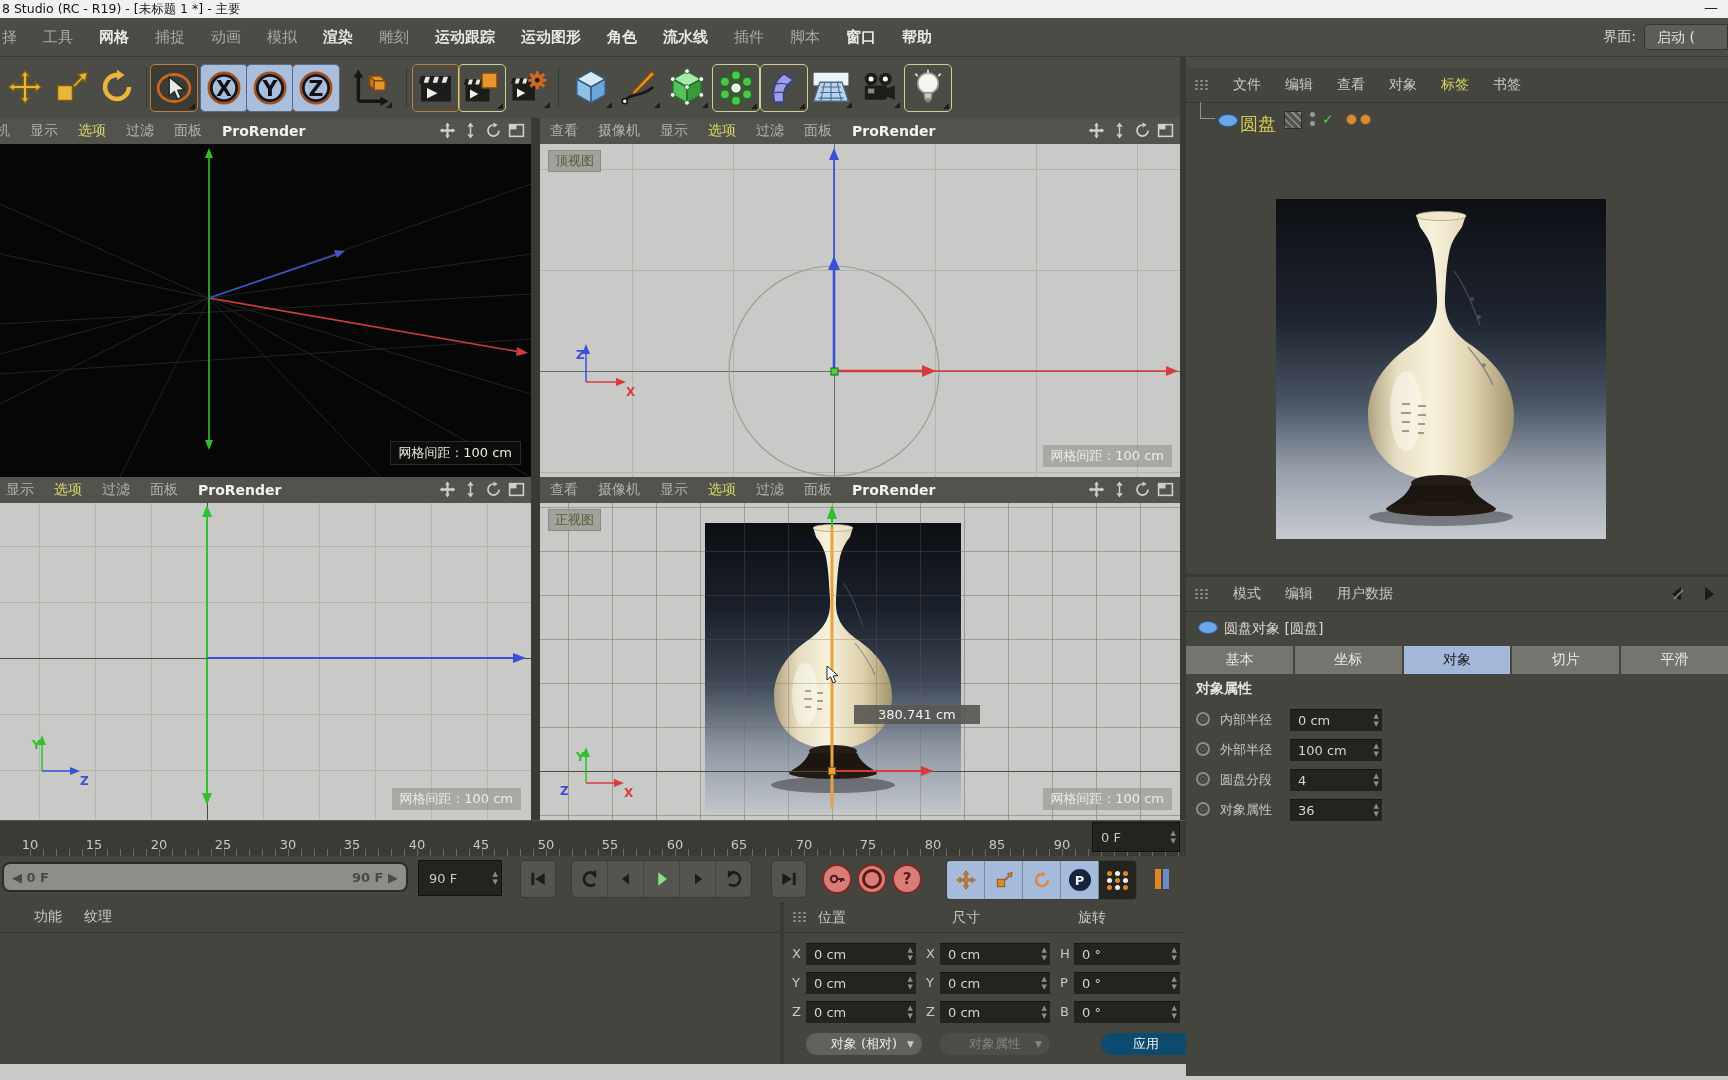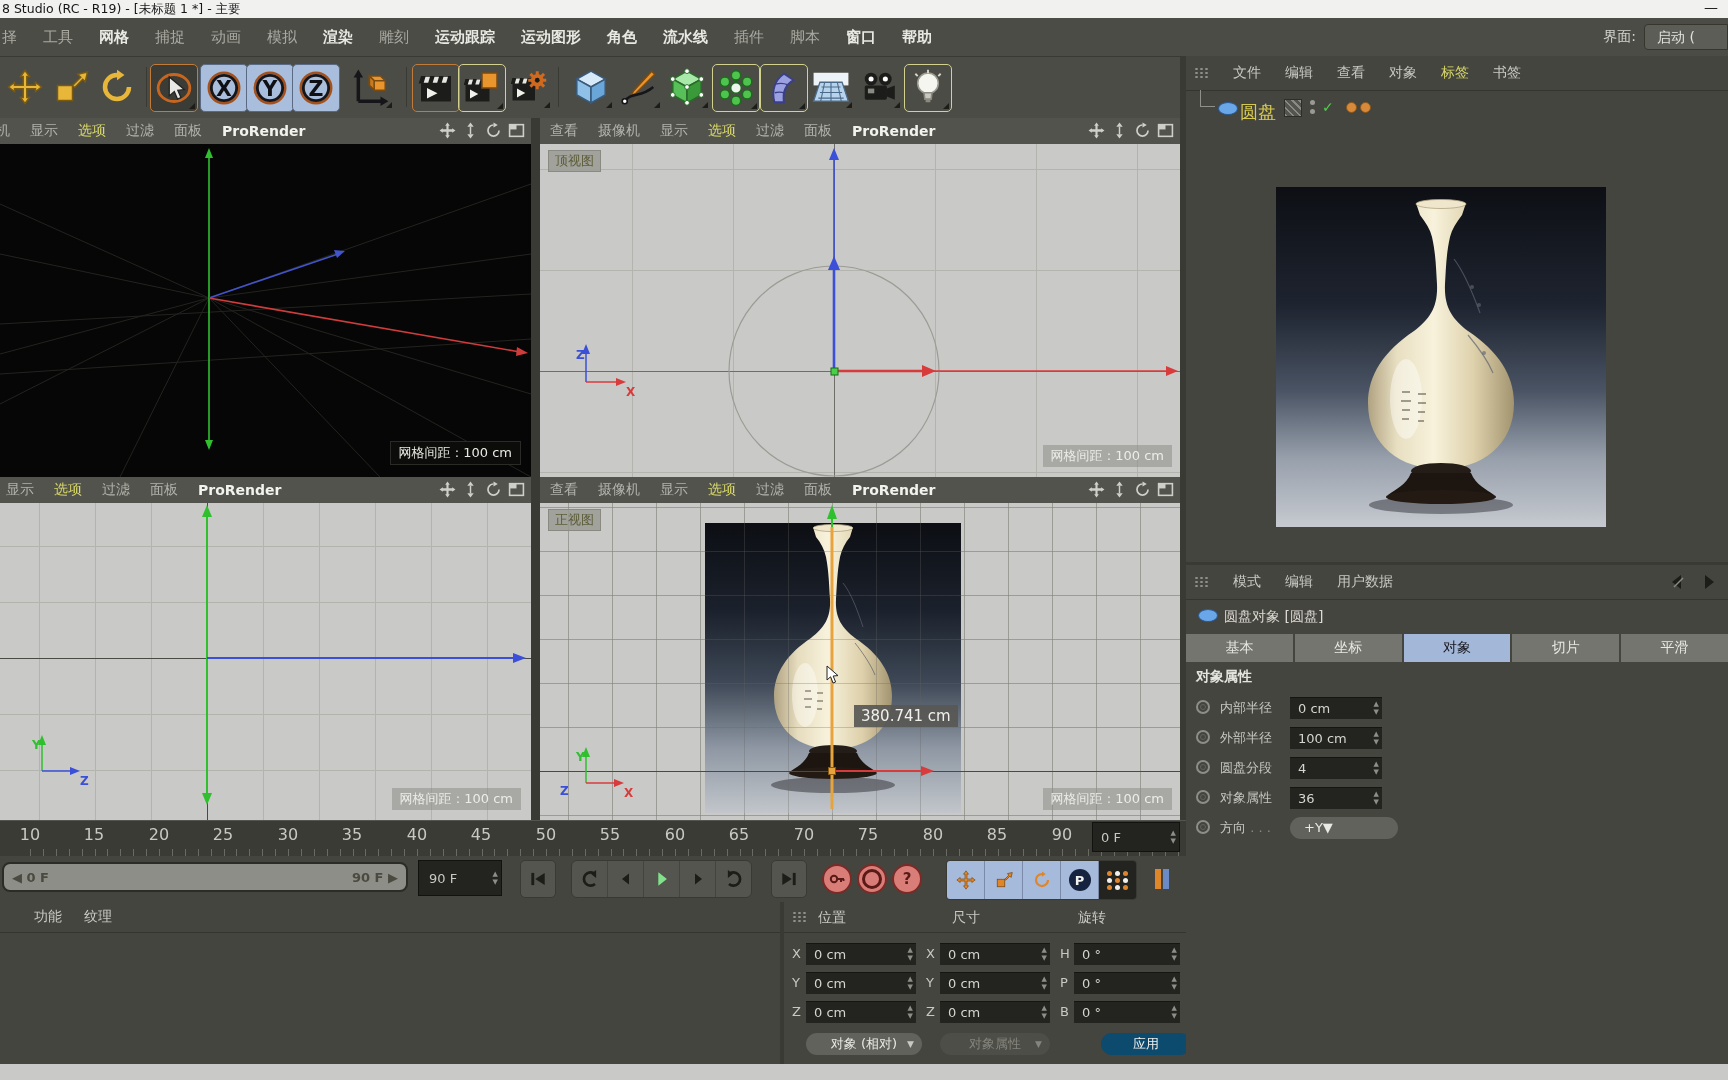--- a/index.html
+++ b/index.html
@@ -43,28 +43,28 @@
   .vicons svg{width:17px;height:17px;color:#cfcfca;}
   .canvas{position:absolute;overflow:hidden;}
   .lightcv{background-color:#c9c9c7;}
   .gridlines{position:absolute;left:0;top:0;right:0;bottom:0;pointer-events:none;}
   .axline{position:absolute;background:#6e6e69;}
   .vbadge{position:absolute;left:8px;top:6px;background:rgba(155,155,148,0.85);color:#5c5c38;
           font-size:13px;padding:1px 6px;border:1px solid #8a8a82;}
   .gridlabel{position:absolute;font-size:13px;padding:2px 8px;white-space:nowrap;}
   .gridlabel.dark{background:#0c0c0a;color:#e9e9e5;border:1px solid #2a2a26;}
   .gridlabel.faded{background:rgba(140,140,134,0.55);color:rgba(248,248,244,0.85);}
-  .tooltipbox{position:absolute;background:rgba(88,88,85,0.92);color:#f0f0ed;font-size:15px;
-              padding:2px 7px;white-space:nowrap;}
+  .tooltipbox{position:absolute;background:rgba(88,88,85,0.92);color:#f0f0ed;font-size:13px;
+              padding:2px 24px;white-space:nowrap;}
   .divcol{position:absolute;background:#3a3a35;}
   
   .ruler{left:0;top:820px;width:1186px;height:36px;background:#3b3b36;border-top:1px solid #55554f;
          background-image:repeating-linear-gradient(90deg,#6a6a64 0 1px,transparent 1px 12.9px);
          background-size:100% 8px;background-position:30px bottom;background-repeat:no-repeat;}
-  .rnum{position:absolute;top:4px;transform:translateX(-50%);font-size:16px;color:#c9c9c3;}
+  .rnum{position:absolute;top:16px;transform:translateX(-50%);font-size:13px;color:#c9c9c3;}
   .framebox{left:1092px;top:822px;width:88px;height:30px;background:#23231f;border:1px solid #121210;
             color:#c9c9c3;font-size:13px;line-height:30px;padding-left:8px;box-sizing:border-box;}
   .transport{left:0;top:856px;width:1186px;height:46px;background:#45453f;}
   .range{position:absolute;left:2px;top:6px;width:406px;height:30px;background:#8e8e88;
          border:2px solid #2b2b27;border-radius:8px;box-sizing:border-box;display:flex;
          align-items:center;justify-content:space-between;padding:0 8px;color:#3a3a32;}
   .range .rtxt{font-size:13px;color:#4a4a40;font-weight:bold;}
   .spin{position:absolute;left:418px;top:4px;width:84px;height:36px;background:#23231f;
         border:1px solid #121210;color:#c9c9c3;font-size:13px;line-height:36px;
         padding-left:10px;box-sizing:border-box;}
@@ -100,21 +100,21 @@
   .coordhdr{font-size:14px;color:#c9c9c3;position:absolute;top:7px;}
   .clabel{position:absolute;font-size:13px;color:#c9c9c3;}
   .cinput{position:absolute;height:22px;background:#23231f;border-top:1px solid #151512;
           color:#d6d6d0;font-size:13px;line-height:22px;padding-left:8px;box-sizing:border-box;}
   .pill{position:absolute;height:22px;border-radius:11px;background:#62625c;color:#eaeae5;
         font-size:13px;line-height:22px;text-align:center;box-sizing:border-box;}
   .pill .dda{position:absolute;right:8px;top:0;font-size:9px;color:#c9c9c3;}
   .pill.disabled{background:#4e4e48;color:#85857e;}
   .statusbar{left:0;top:1064px;width:1728px;height:16px;background:#c9c9c7;}
   
-  .rpanel{left:1186px;top:56px;width:542px;height:1008px;background:#45453f;}
+  .rpanel{left:1186px;top:68px;width:542px;height:1008px;background:#45453f;}
   .rpmenu{position:absolute;height:34px;display:flex;align-items:center;border-bottom:1px solid #35352f;
           left:0;right:0;}
   .rpmi{margin:0 0 0 24px;font-size:14px;color:#c9c9c3;white-space:nowrap;}
   .rpmi.hl{color:#d8d868;}
   .objrow{position:absolute;left:0;top:40px;right:0;height:26px;}
   .objname{position:absolute;left:54px;top:4px;font-size:18px;color:#d6c94f;}
   .elbow{position:absolute;left:14px;top:-6px;width:14px;height:16px;border-left:1px solid #90908a;
          border-bottom:1px solid #90908a;}
   .layericon{position:absolute;left:98px;top:3px;width:16px;height:16px;background:#55554f;
              border:1px solid #2e2e29;
@@ -988,22 +988,15 @@
     <div class="frow" style="top:730px">
       <span class="radio">
           <i></i>
         </span>
       <span class="flabel">对象属性</span>
       <div class="finput"><span>36</span><span class="stepcol">
             <span>▲</span>
             <span>▼</span>
           </span></div>
     </div>
-    <div class="frow" style="top:760px">
-      <span class="radio">
-          <i></i>
-        </span>
-      <span class="flabel"><span>方向</span> <span style="color:#8a8a84">. . .</span></span>
-      <div class="ddpill"><span>+Y</span><span class="dda">▼</span></div>
-    </div>
   </div>
 
 </div>
 
 </body></html>

